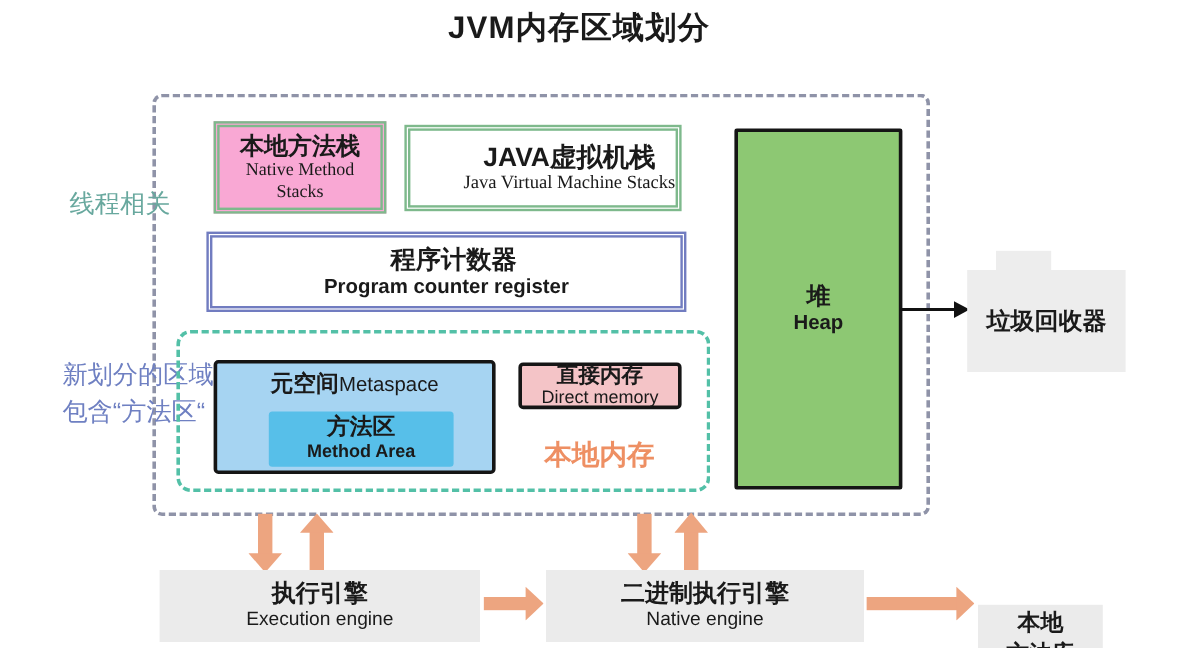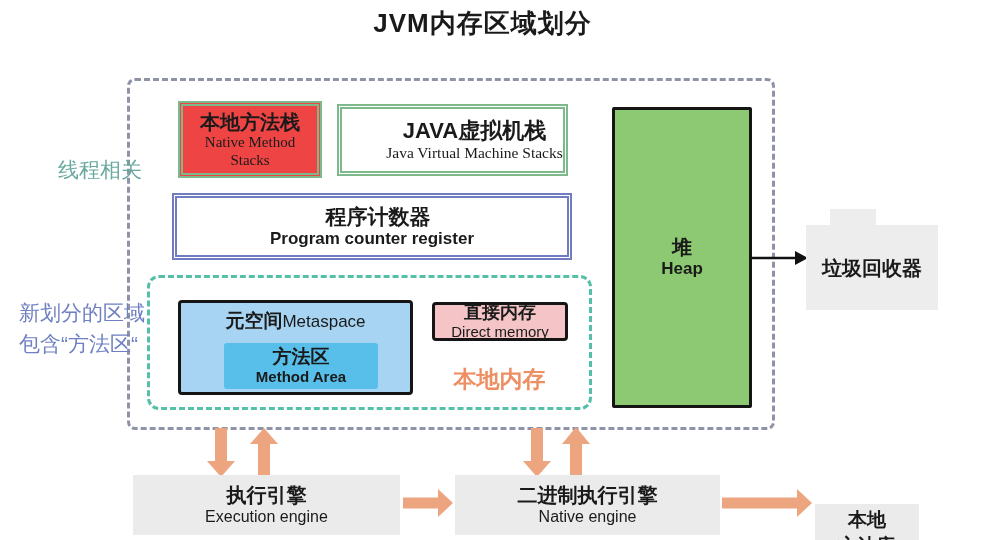--- a/index.html
+++ b/index.html
@@ -10,23 +10,23 @@
   .abs{position:absolute;box-sizing:border-box;}
   .box{position:absolute;box-sizing:border-box;display:flex;flex-direction:column;
        align-items:center;justify-content:center;text-align:center;line-height:1.2;}
   
   .title{left:0;top:6px;width:965px;text-align:center;font-size:26px;font-weight:bold;letter-spacing:1px;}
   
   .outer-dash{left:127px;top:78px;width:648px;height:352px;border:3px dashed #8f93a8;border-radius:8px;}
   .teal-dash{left:147px;top:275px;width:445px;height:135px;border:3px dashed #53c0a7;border-radius:12px;}
   
   .lbl-thread{left:58px;top:141px;font-size:21px;color:#68a89e;margin-top:15px;}
-  .lbl-region{left:19px;top:297px;font-size:21px;line-height:31px;color:#6f80c2;}
+  .lbl-region{left:52px;top:297px;font-size:21px;line-height:31px;color:#6f80c2;}
   
-  .nms-box{left:178px;top:101px;width:144px;height:77px;border:5px double #7eb98c;background:#ef4444;}
+  .nms-box{left:178px;top:101px;width:144px;height:77px;border:5px double #7eb98c;background:#f9a8d4;}
   .jvs-box{left:337px;top:104px;width:231px;height:72px;border:5px double #7eb98c;background:#fff;padding-left:44px;}
   .pcr-box{left:172px;top:193px;width:400px;height:67px;border:5px double #717cc0;background:#fff;}
   .zh-lg{font-size:20px;font-weight:bold;}
   .zh-xl{font-size:22px;font-weight:bold;}
   .en-serif{font-family:"Liberation Serif",serif;font-size:15px;line-height:1.15;}
   .en-sans{font-size:17px;font-weight:600;}
   
   .meta-box{left:178px;top:300px;width:235px;height:95px;background:#a6d4f2;border:3px solid #151515;border-radius:4px;justify-content:flex-start;padding-top:7px;}
   .meta-title{font-size:19px;}
   .meta-title b{font-size:19px;}

